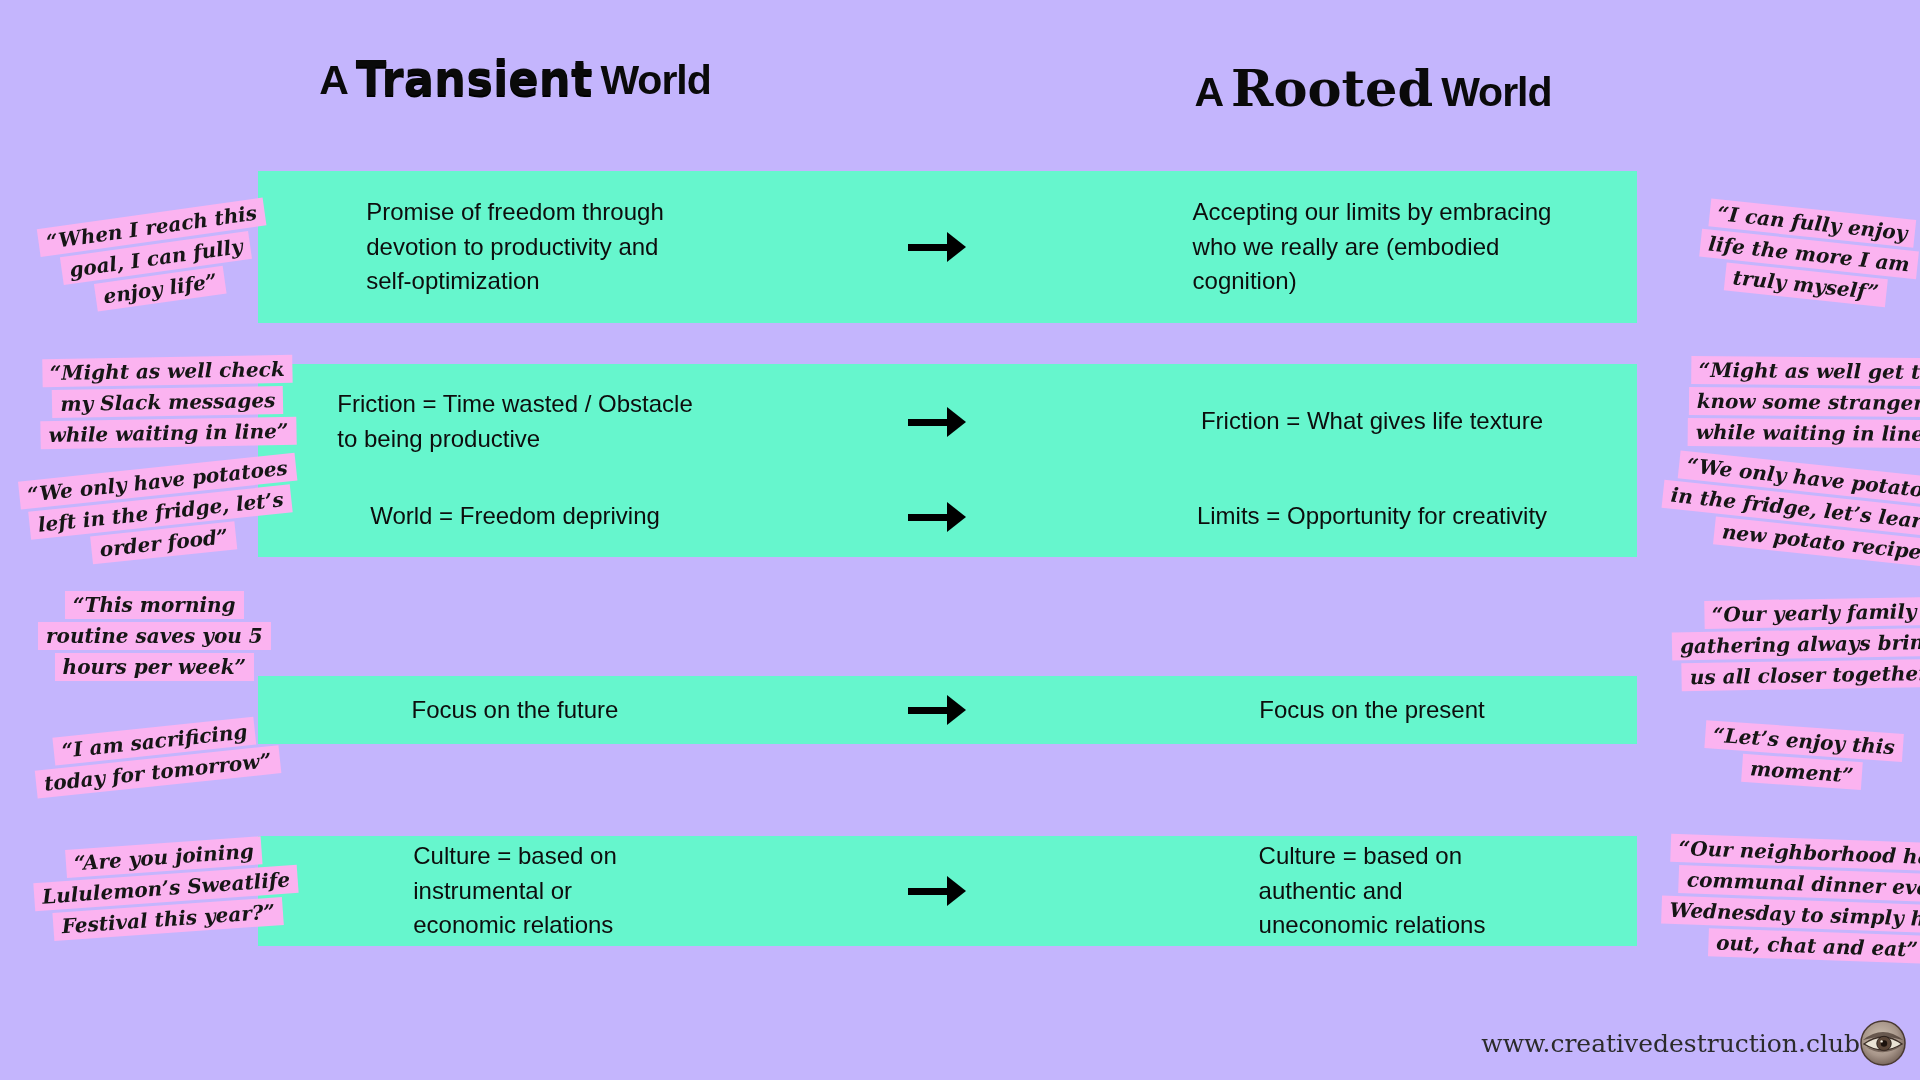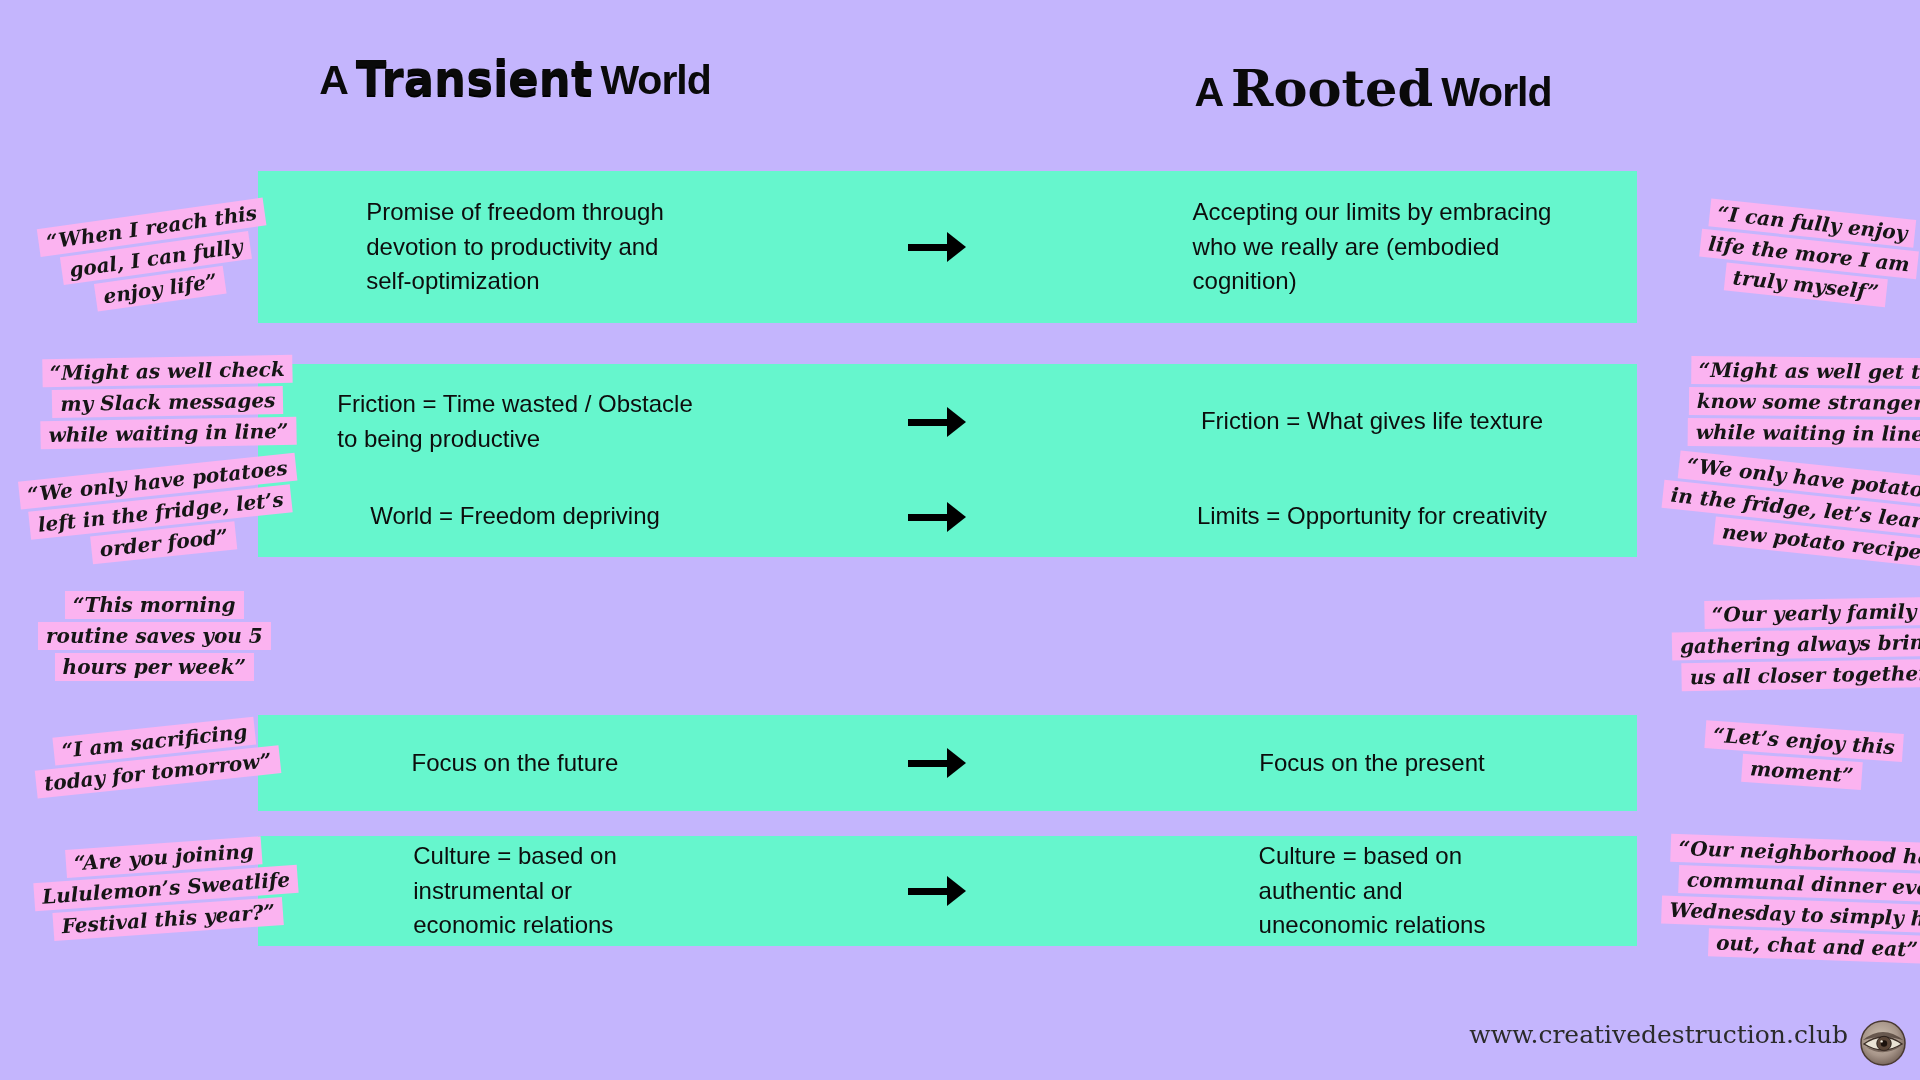--- a/index.html
+++ b/index.html
@@ -15,21 +15,21 @@
           margin:0 8px;display:inline-block;transform:scaleY(1.08);
           text-shadow:0 2px 0 #000;}
   .t-serif{font-family:"DejaVu Serif","Liberation Serif",serif;font-weight:700;font-size:51px;margin:0 8px;text-align:right;}
 
   
   .row{position:absolute;left:258px;width:1379px;background:#66f6cd;}
   .r1{top:171px;height:152px;}
   .r2{top:364px;height:115px;}
   .r3{top:476px;height:81px;}
   .r4{top:572px;height:116px;}
-  .r5{top:715px;height:96px;}
+  .r5{top:676px;height:68px;}
   .r6{top:836px;height:110px;}
   .cell{position:absolute;top:0;bottom:0;display:flex;align-items:center;justify-content:center;
         white-space:pre-line;font-size:24px;line-height:1.45;color:#0d0d0d;}
   .cell.left{left:0;width:514px;}
   .cell.right{left:849px;width:530px;}
 
   
   .arrow{position:absolute;left:650px;top:50%;transform:translateY(-50%);width:58px;height:30px;}
   .arrow::before{content:"";position:absolute;left:0;top:12px;width:42px;height:7px;background:#000;}
   .arrow::after{content:"";position:absolute;right:0;top:0;width:0;height:0;
@@ -47,21 +47,21 @@
   .nl5{left:34px;top:726px;transform:rotate(-6deg);}
   .nl6{left:34px;top:842px;transform:rotate(-4deg);}
   .nr1{left:1700px;top:208px;transform:rotate(6deg);}
   .nr2{left:1688px;top:356px;transform:rotate(0.5deg);}
   .nr3{left:1662px;top:466px;transform:rotate(6deg);}
   .nr4{left:1672px;top:598px;transform:rotate(-1deg);}
   .nr5{left:1704px;top:726px;transform:rotate(4deg);}
   .nr6{left:1662px;top:838px;transform:rotate(2deg);}
 
   
-  .footer{position:absolute;right:14px;bottom:14px;display:flex;align-items:flex-start;gap:12px;}
+  .footer{position:absolute;right:14px;bottom:14px;display:flex;align-items:center;}
   .footer-url{font-family:"DejaVu Serif","Liberation Serif",serif;font-size:25px;color:#2b2b2b;}
   .logo{width:46px;height:46px;display:block;}
 </style>
 </head>
 <body>
 
 <div id="canvas">
 
   <div class="title title-left">
     <span class="t-sans">A</span><span class="t-drip">Transient</span><span class="t-sans">World</span>

